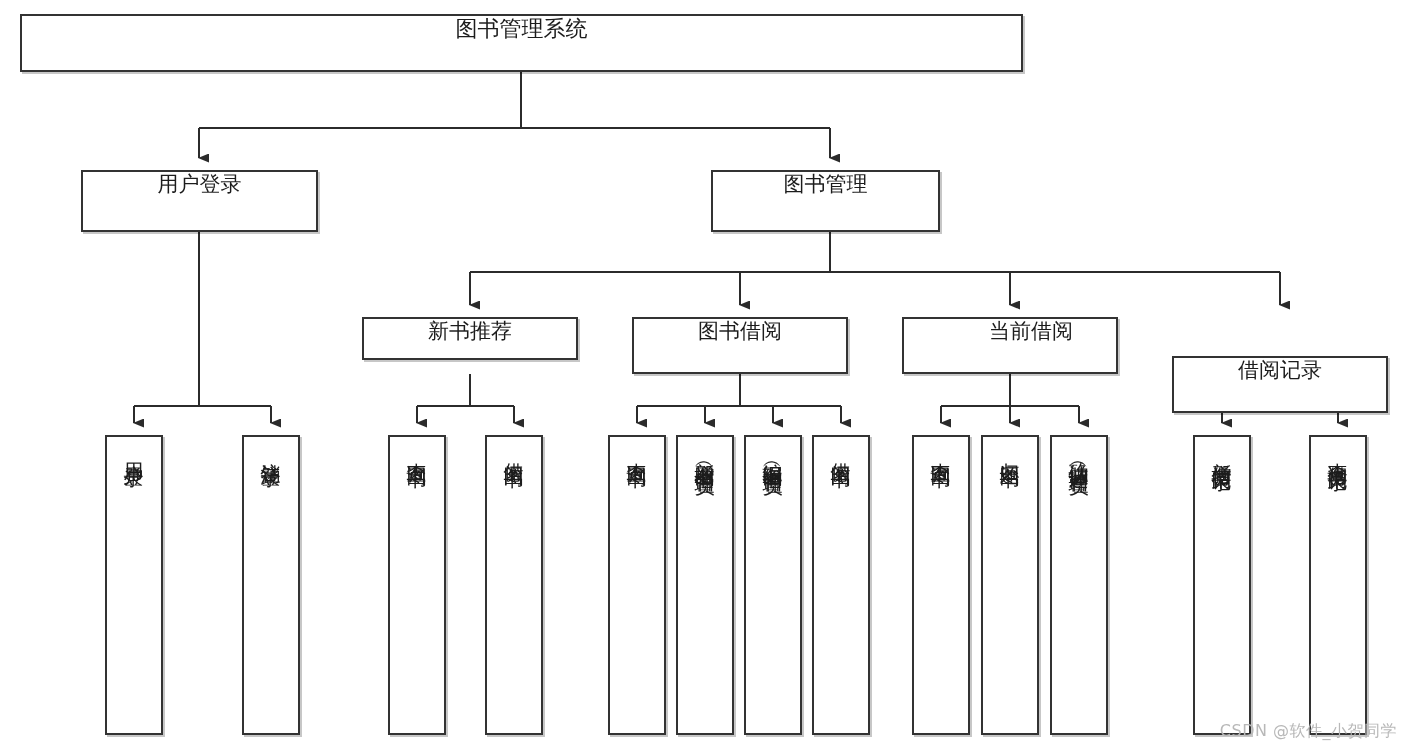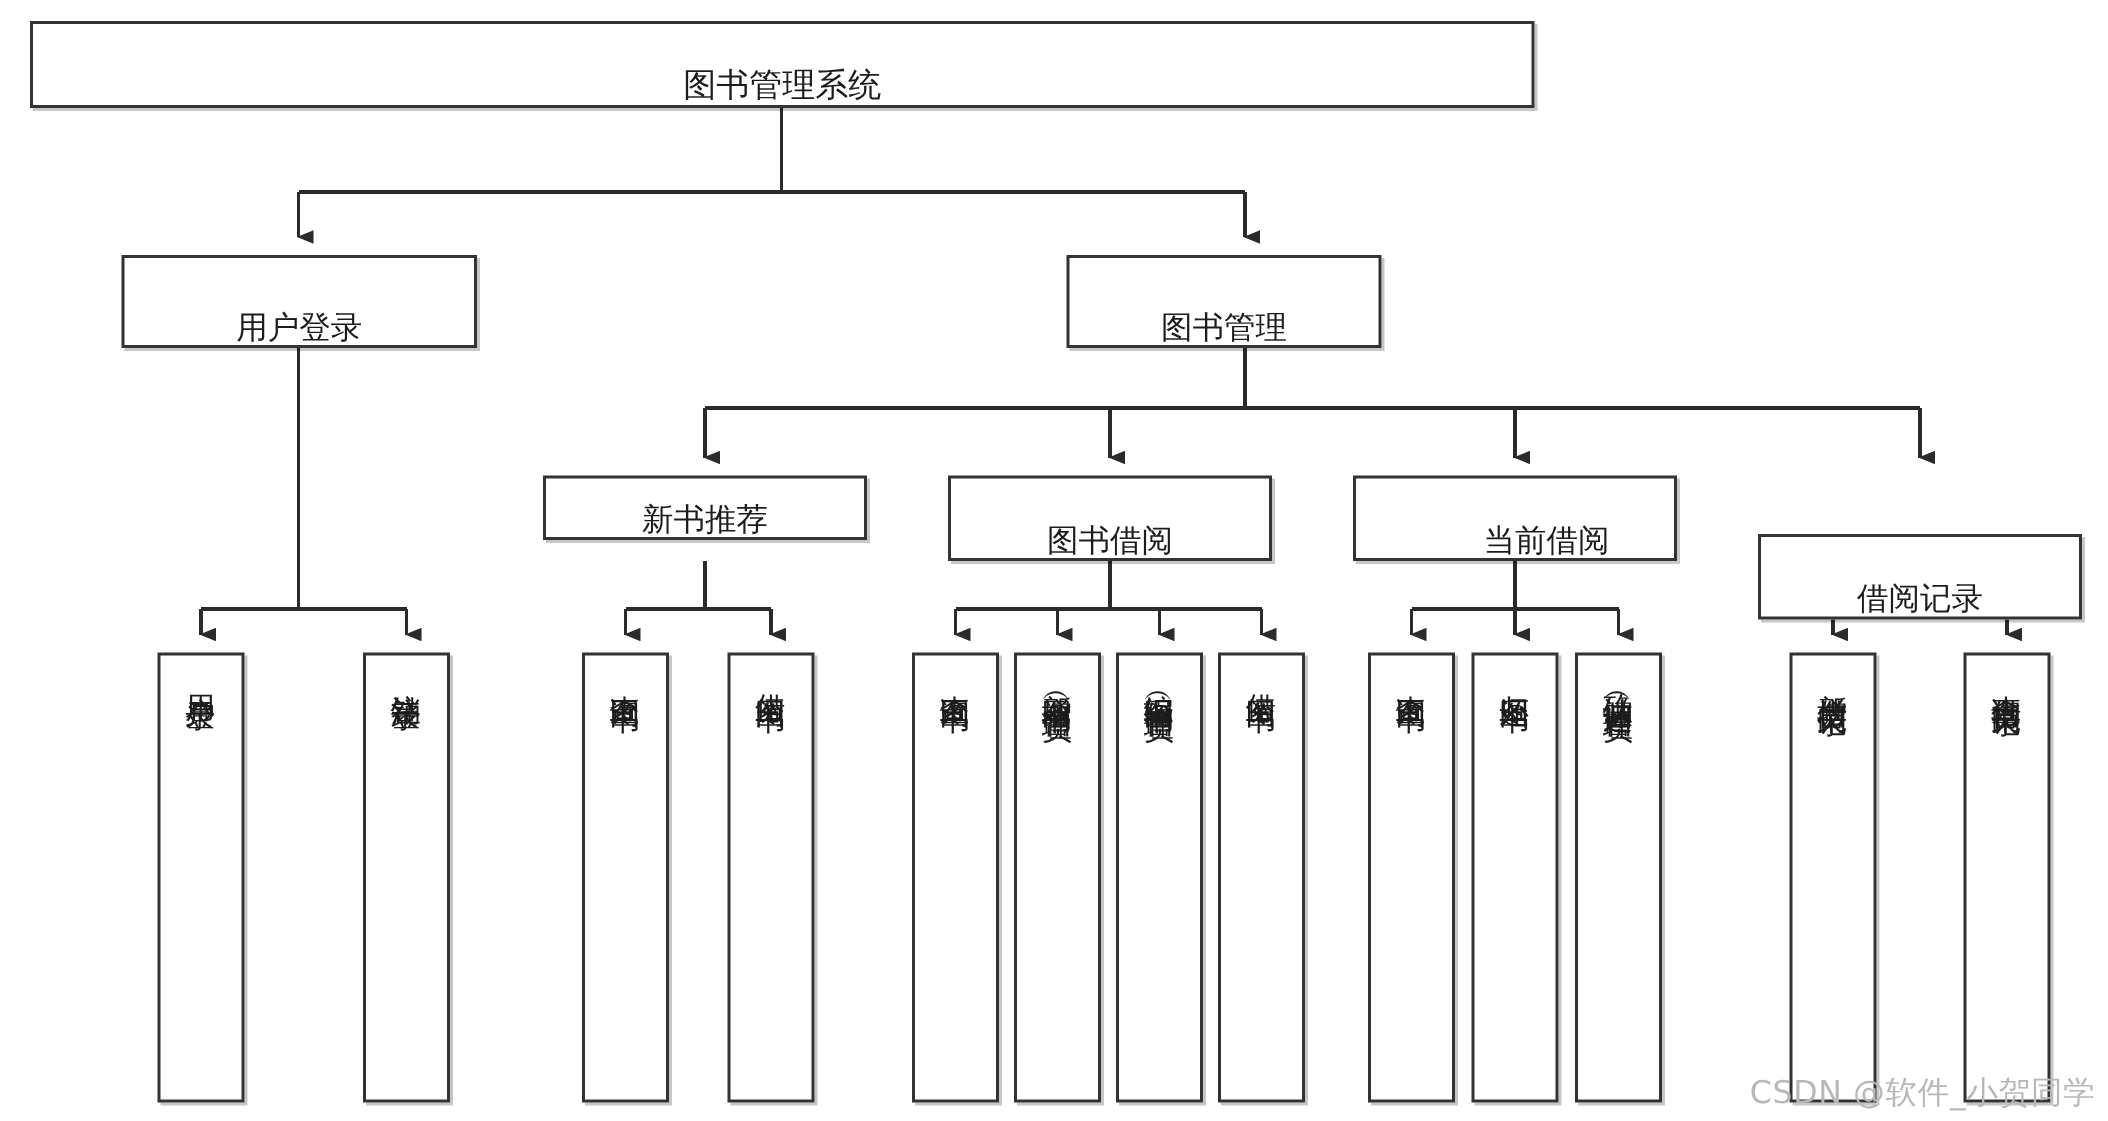--- a/index.html
+++ b/index.html
@@ -26,21 +26,21 @@
     height: 747px;
     pointer-events: none;
   }
   .node {
     position: absolute;
     box-sizing: border-box;
     background: #ffffff;
     border: 2px solid #333333;
     box-shadow: 2px 2px 0 rgba(0,0,0,0.22);
     display: flex;
-    align-items: flex-end;
+    align-items: flex-start;
     justify-content: center;
     color: #1c1c1c;
     z-index: 2;
   }
   .node-label {
     display: block;
     text-align: center;
     line-height: 1.15;
     white-space: nowrap;
   }
@@ -63,21 +63,21 @@
     font-size: 20px;
     letter-spacing: 2px;
     line-height: 1;
     white-space: normal;
     max-height: 280px;
   }
   .watermark {
     position: absolute;
     right: 8px;
     bottom: 5px;
-    font-size: 21px;
+    font-size: 16px;
     color: #b8b8b8;
     letter-spacing: 0.5px;
     white-space: nowrap;
     z-index: 5;
     font-family: "DejaVu Sans", "Liberation Sans", sans-serif;
   }
 </style>
 </head>
 <body>
 
@@ -134,21 +134,21 @@
   </svg>
 
   <div class="node horiz root" style="left:20px; top:14px; width:1003px; height:58px;">
     <span class="node-label">图书管理系统</span>
   </div>
 
   <div class="node horiz" style="left:81px; top:170px; width:237px; height:62px;">
     <span class="node-label">用户登录</span>
   </div>
 
-  <div class="node horiz" style="left:711px; top:170px; width:210px; height:62px;">
+  <div class="node horiz" style="left:711px; top:170px; width:229px; height:62px;">
     <span class="node-label">图书管理</span>
   </div>
 
   <div class="node horiz" style="left:362px; top:317px; width:216px; height:43px;">
     <span class="node-label">新书推荐</span>
   </div>
 
   <div class="node horiz" style="left:632px; top:317px; width:216px; height:57px;">
     <span class="node-label">图书借阅</span>
   </div>

